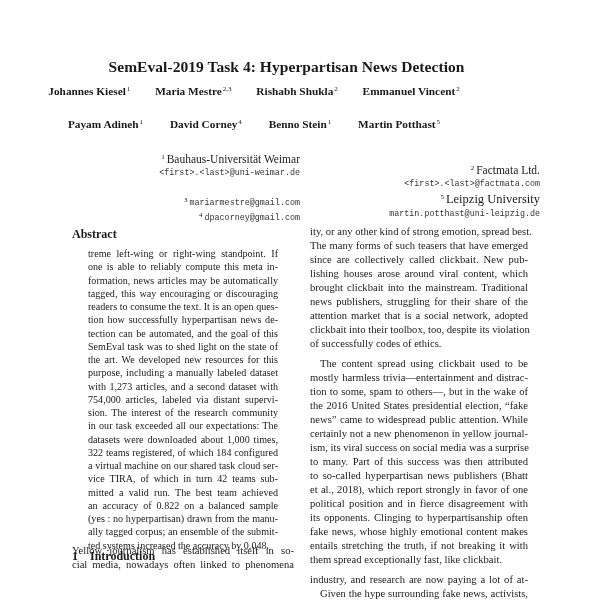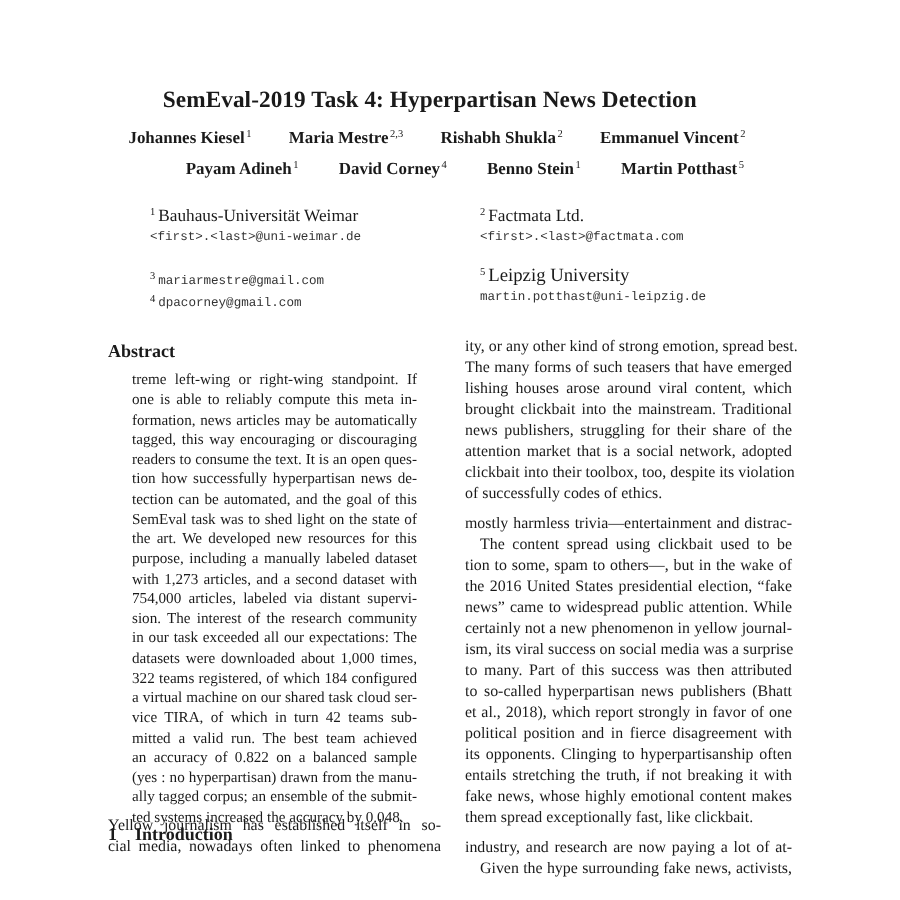--- a/index.html
+++ b/index.html
@@ -7,39 +7,39 @@
       width: 600px; height: 600px; overflow: hidden; position: relative;
       font-family: "Liberation Serif", "DejaVu Serif", serif;
       color: #1a1a1a;
     }
     .abs { position: absolute; }
     .title {
       left: 0; width: 573px; top: 58px; text-align: center;
       font-weight: bold; font-size: 15.5px; letter-spacing: 0.05px;
     }
     .authors-row {
-      left: 0; width: 508px; text-align: right;
+      left: 0; width: 508px; text-align: center;
       font-weight: bold; font-size: 11.3px; white-space: nowrap;
     }
     .authors-row .author { display: inline-block; }
     .authors-row sup { font-size: 7px; font-weight: normal; vertical-align: 4px; margin-left: 1px; }
     .row1 { top: 85px; }
     .row1 .author { margin: 0 11px; }
-    .row2 { top: 106px; }
+    .row2 { top: 118px; }
     .row2 .author { margin: 0 12px; }
 
-    .aff { text-align: left; }
+    .aff { text-align: right; margin-top: 16px; }
     .aff-name { font-size: 11.5px; }
     .aff-name sup { font-size: 7px; vertical-align: 4px; margin-right: 2px; }
     .mono { font-family: "Liberation Mono", "DejaVu Sans Mono", monospace; font-size: 8.4px; color: #333; }
     .mono sup { font-family: "Liberation Serif", serif; font-size: 7px; vertical-align: 3px; margin-right: 2px; color: #222; }
 
     .aff1 { left: 100px; width: 200px; top: 137px; }
     .aff1 .mono { margin-top: 3px; }
-    .aff2 { left: 320px; width: 220px; top: 137px; }
+    .aff2 { left: 320px; width: 220px; top: 148px; }
     .aff2 .mono { margin-top: 3px; }
     .aff3 { left: 100px; width: 200px; top: 178px; line-height: 12px; }
     .aff5 { left: 320px; width: 220px; top: 176px; }
     .aff5 .mono { margin-top: 2px; }
 
     .abstract-heading {
       left: 72px; width: 222px; top: 227px; text-align: left;
       font-weight: bold; font-size: 12px;
     }
     .abstract-body {
@@ -132,43 +132,44 @@
 </div>
 <div class="abs intro-left">
   <span class="line">Yellow journalism has established itself in so-</span>
   <span class="line">cial media, nowadays often linked to phenomena</span>
 </div>
 
 <div class="abs right-col">
   <div>
     <span class="line">ity, or any other kind of strong emotion, spread best.</span>
     <span class="line">The many forms of such teasers that have emerged</span>
+    <span class="line">since are collectively called clickbait. New pub-</span>
     <span class="line">lishing houses arose around viral content, which</span>
     <span class="line">brought clickbait into the mainstream. Traditional</span>
     <span class="line">news publishers, struggling for their share of the</span>
     <span class="line">attention market that is a social network, adopted</span>
     <span class="line">clickbait into their toolbox, too, despite its violation</span>
     <span class="line last">of successfully codes of ethics.</span>
   </div>
   <div class="para-gap"></div>
   <div>
+    <span class="line indent">The content spread using clickbait used to be</span>
     <span class="line">mostly harmless trivia—entertainment and distrac-</span>
-    <span class="line indent">The content spread using clickbait used to be</span>
     <span class="line">tion to some, spam to others—, but in the wake of</span>
     <span class="line">the 2016 United States presidential election, “fake</span>
     <span class="line">news” came to widespread public attention. While</span>
     <span class="line">certainly not a new phenomenon in yellow journal-</span>
     <span class="line">ism, its viral success on social media was a surprise</span>
     <span class="line">to many. Part of this success was then attributed</span>
     <span class="line">to so-called hyperpartisan news publishers (Bhatt</span>
     <span class="line">et al., 2018), which report strongly in favor of one</span>
     <span class="line">political position and in fierce disagreement with</span>
     <span class="line">its opponents. Clinging to hyperpartisanship often</span>
+    <span class="line">fake news, whose highly emotional content makes</span>
     <span class="line">entails stretching the truth, if not breaking it with</span>
-    <span class="line">fake news, whose highly emotional content makes</span>
     <span class="line last">them spread exceptionally fast, like clickbait.</span>
   </div>
   <div class="para-gap"></div>
   <div>
     <span class="line">industry, and research are now paying a lot of at-</span>
     <span class="line indent">Given the hype surrounding fake news, activists,</span>
 
   </div>
 </div>
 

